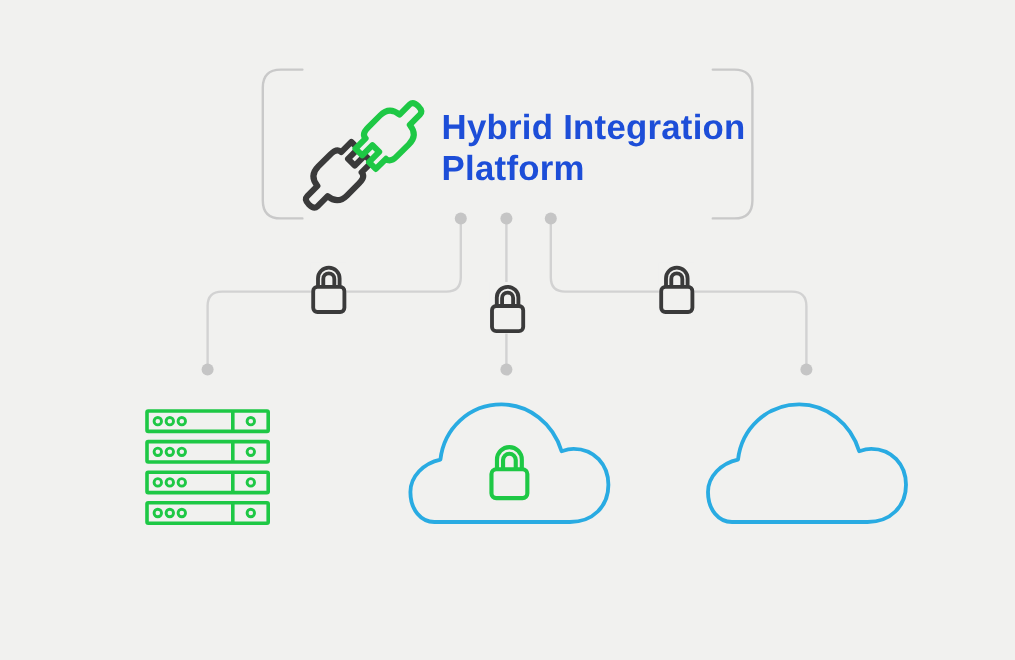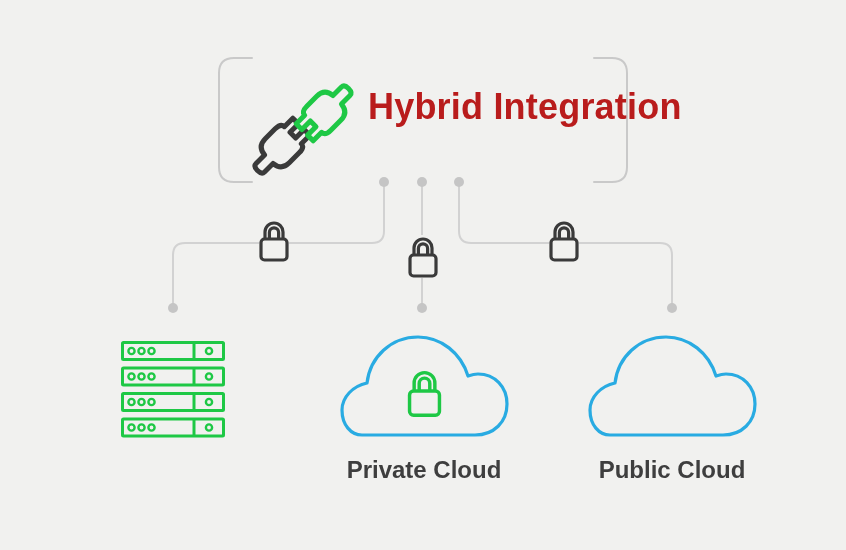--- a/index.html
+++ b/index.html
@@ -14,24 +14,24 @@
     background: #f1f1ef;
     overflow: hidden;
   }
   .abs { position: absolute; }
   svg { display: block; overflow: visible; }
 
   .platform-title {
     position: absolute;
     left: 368px;
     top: 90px;
-    font-size: 36px;
+    font-size: 29px;
     line-height: 34px;
     font-weight: 700;
-    color: #b91c1c;
+    color: #1d4ed8;
     letter-spacing: 0.2px;
     white-space: nowrap;
   }
   .node-label {
     position: absolute;
     top: 456px;
     transform: translateX(-50%);
     font-size: 24px;
     font-weight: 700;
     color: #3e3e3e;
@@ -89,20 +89,21 @@
 
   <div>
     <svg class="abs" style="left:252px;top:76px" width="110" height="100" viewBox="0 0 110 100">
       <g stroke-linejoin="round" stroke-linecap="round" stroke-width="5">
         <path transform="translate(38,62) rotate(-45)" fill="#f1f1ef" stroke="#3a3a3a" d="M -30,-6 L -42,-6 Q -46,-6 -46,0 Q -46,6 -42,6 L -30,6 Q -29,17 -18,17 L -4,17 Q 4,17 4,12 L 16,12 L 16,4 L 4,4 L 4,-4 L 16,-4 L 16,-12 L 4,-12 Q 4,-17 -4,-17 L -18,-17 Q -29,-17 -30,-6 Z"></path>
         <path transform="translate(64,45) rotate(135)" fill="#f1f1ef" stroke="#1ec845" d="M -30,-6 L -42,-6 Q -46,-6 -46,0 Q -46,6 -42,6 L -30,6 Q -29,17 -18,17 L -4,17 Q 4,17 4,12 L 16,12 L 16,4 L 4,4 L 4,-4 L 16,-4 L 16,-12 L 4,-12 Q 4,-17 -4,-17 L -18,-17 Q -29,-17 -30,-6 Z"></path>
       </g>
     </svg>
     <div class="platform-title">
       <div>Hybrid Integration</div>
+      <div>Platform</div>
     </div>
   </div>
 
   <svg class="abs" style="left:121px;top:341px" width="104" height="97" viewBox="0 0 104 97">
     <g fill="none" stroke="#1ec845" stroke-width="3">
       <g>
         <rect x="1.5" y="1.5" width="101" height="17" rx="1"></rect>
         <line x1="73" y1="1.5" x2="73" y2="18.5"></line>
         <circle cx="10.5" cy="10" r="3.1" stroke-width="2.4"></circle>
         <circle cx="20.5" cy="10" r="3.1" stroke-width="2.4"></circle>
@@ -142,16 +143,14 @@
       <path d="M -9,2 V -7 A 9,9 0 0 1 9,-7 V 2" fill="none"></path>
       <path d="M -4.6,2 V -6.6 A 4.6,4.6 0 0 1 4.6,-6.6 V 2" fill="none"></path>
       <rect x="-13" y="0" width="26" height="21" rx="3.5" fill="#f1f1ef"></rect>
     </g>
   </svg>
 
   <svg class="abs" style="left:577px;top:329px" width="180" height="112" viewBox="0 0 180 112">
     <path fill="none" stroke="#29abe2" stroke-width="3.2" stroke-linejoin="round" d="M 33,106 H 146 C 165,106 178,93 178,75 C 178,58 166,45 149,45 C 146,45 142,46 139,47 C 132,24 112,8 89,8 C 62,8 41,28 38,54 C 24,57 13,68 13,81 C 13,96 22,106 33,106 Z"></path>
   </svg>
 
-  <div class="node-label label-private">Private Cloud</div>
-  <div class="node-label label-public">Public Cloud</div>
 
 </div>
 
 </body></html>

